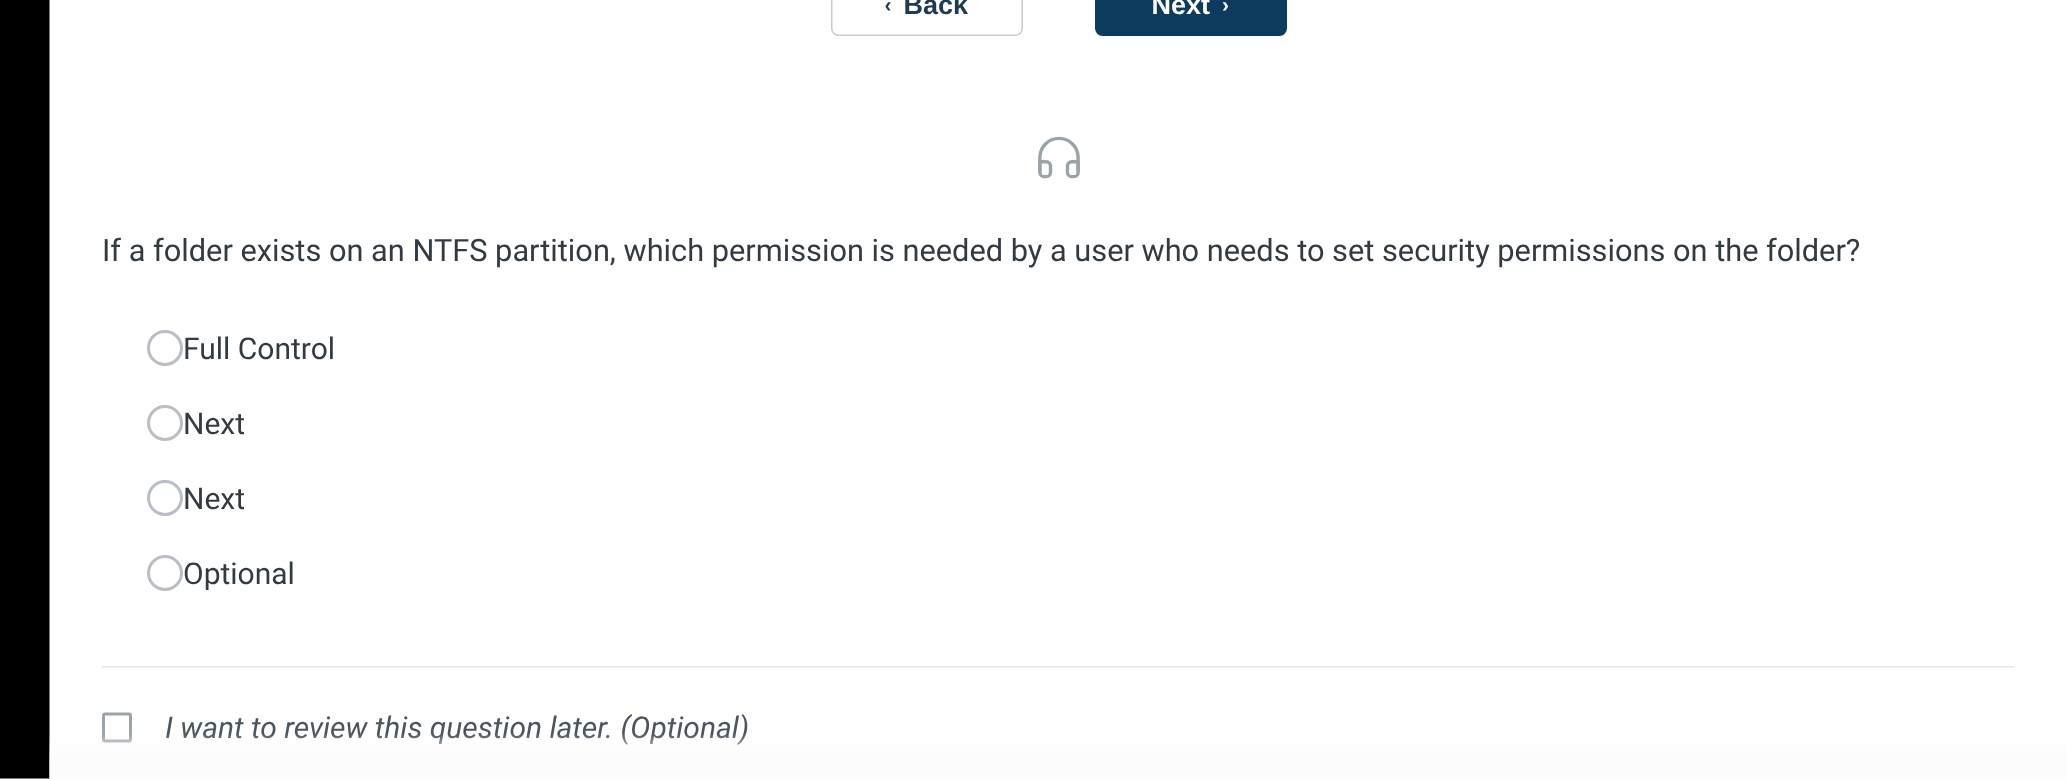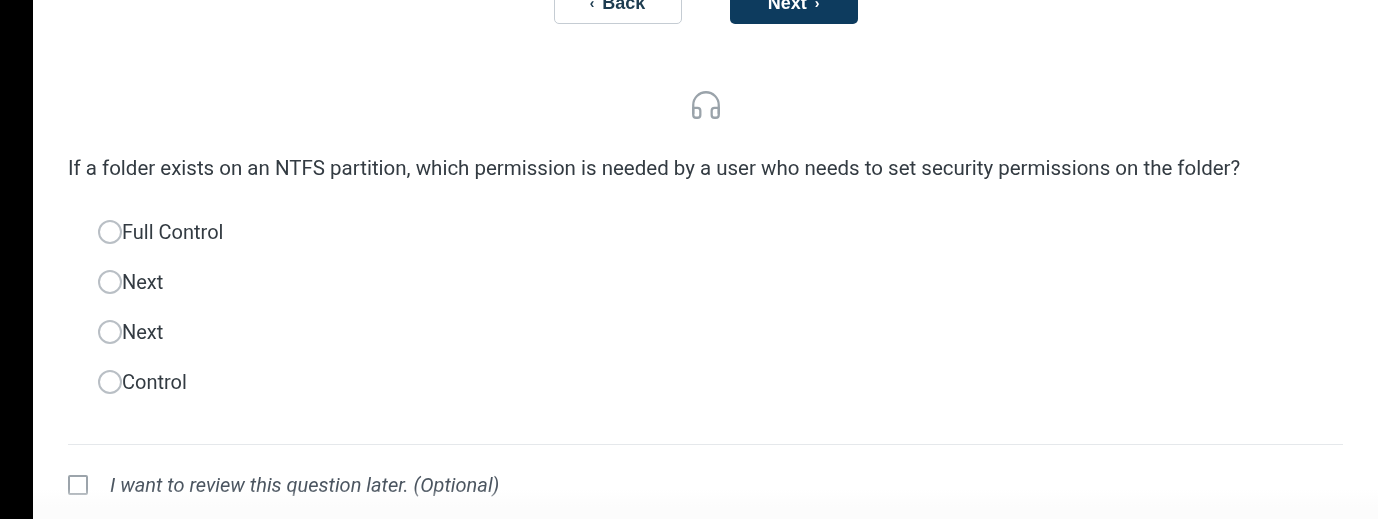--- a/index.html
+++ b/index.html
@@ -165,21 +165,21 @@
     <div class="option">
       <span class="radio-circle"></span>
       <span class="option-label">Next</span>
     </div>
     <div class="option">
       <span class="radio-circle"></span>
       <span class="option-label">Next</span>
     </div>
     <div class="option">
       <span class="radio-circle"></span>
-      <span class="option-label">Control</span>
+      <span class="option-label">Optional</span>
     </div>
   </div>
 
   <hr class="divider">
 
   <div class="review-row">
     <span class="checkbox-square"></span>
     <span class="review-label">I want to review this question later. (Optional)</span>
   </div>
 

